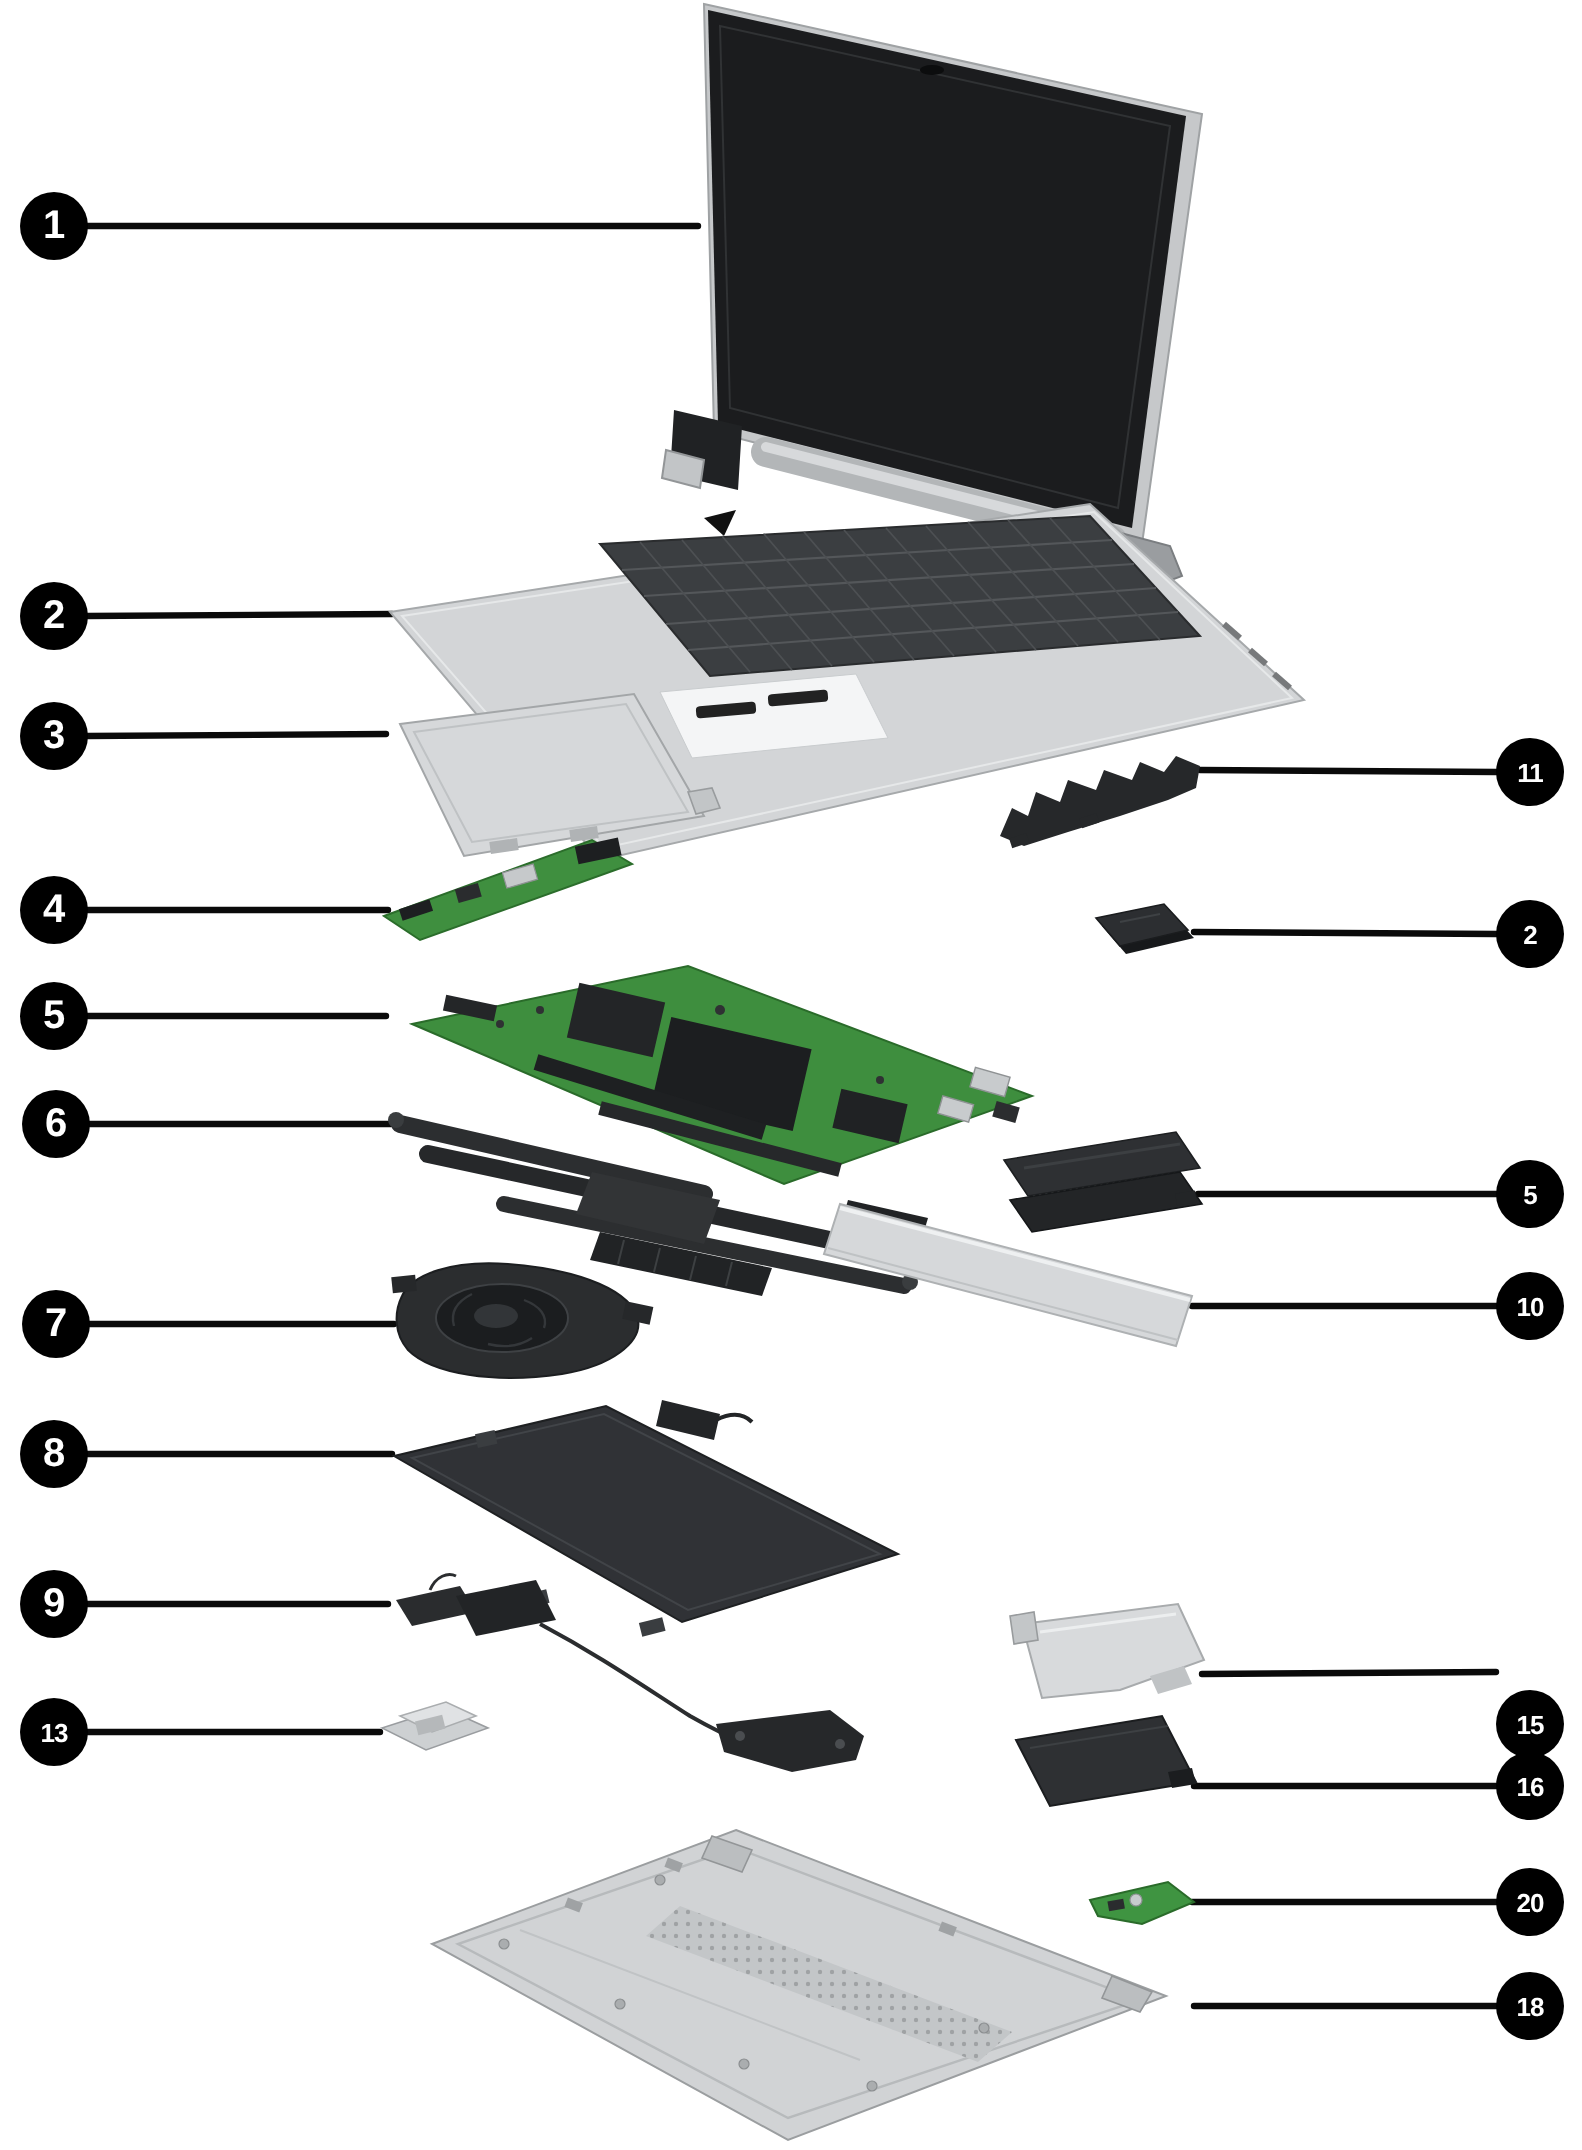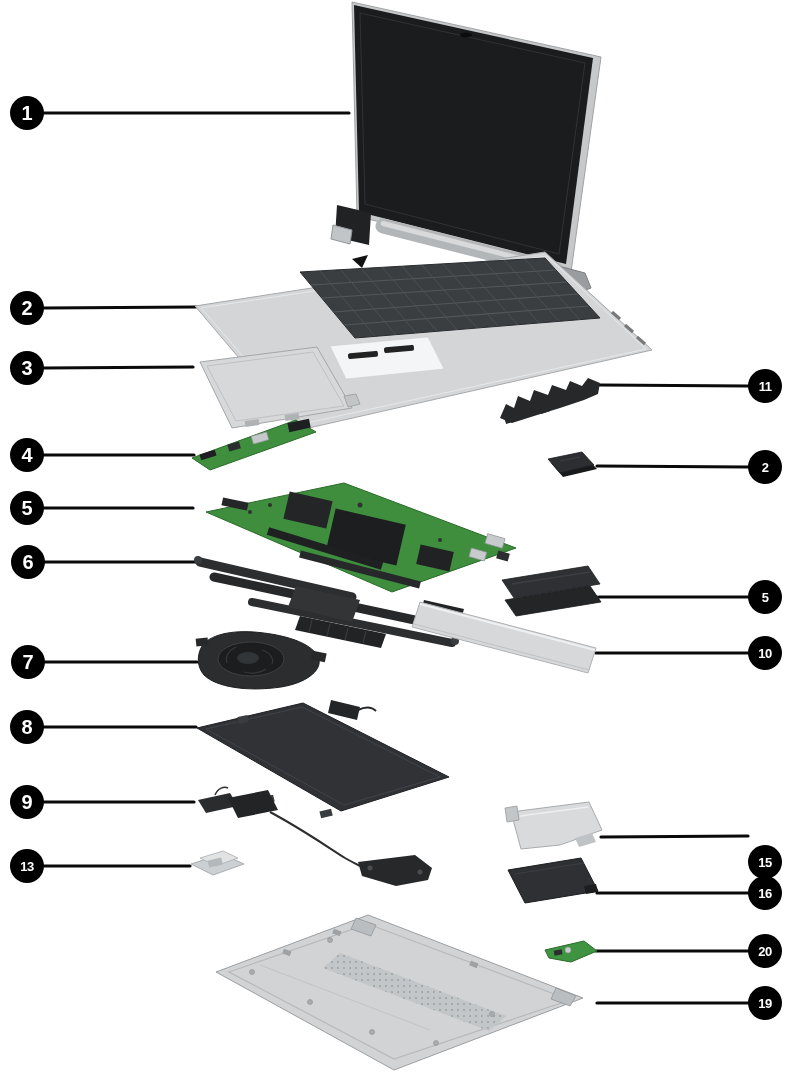--- a/index.html
+++ b/index.html
@@ -257,15 +257,15 @@
   <div class="callout" style="left:10px;top:710px">8</div>
   <div class="callout" style="left:10px;top:785px">9</div>
   <div class="callout two" style="left:10px;top:849px">13</div>
   <div class="callout two" style="left:748px;top:369px">11</div>
   <div class="callout two" style="left:748px;top:450px">2</div>
   <div class="callout two" style="left:748px;top:580px">5</div>
   <div class="callout two" style="left:748px;top:636px">10</div>
   <div class="callout two" style="left:748px;top:845px">15</div>
   <div class="callout two" style="left:748px;top:876px">16</div>
   <div class="callout two" style="left:748px;top:934px">20</div>
-  <div class="callout two" style="left:748px;top:986px">19</div>
+  <div class="callout two" style="left:748px;top:986px">18</div>
 
 </div>
 
 </body></html>

